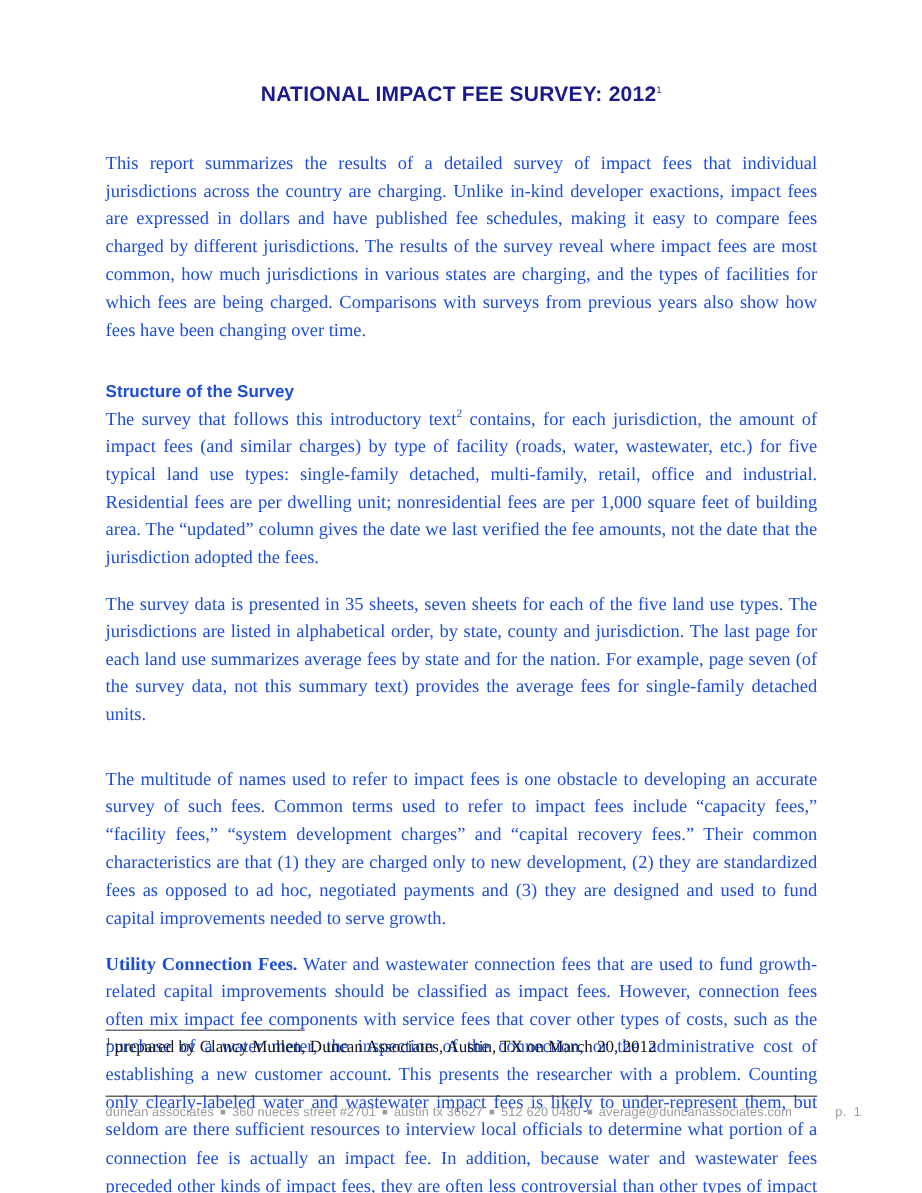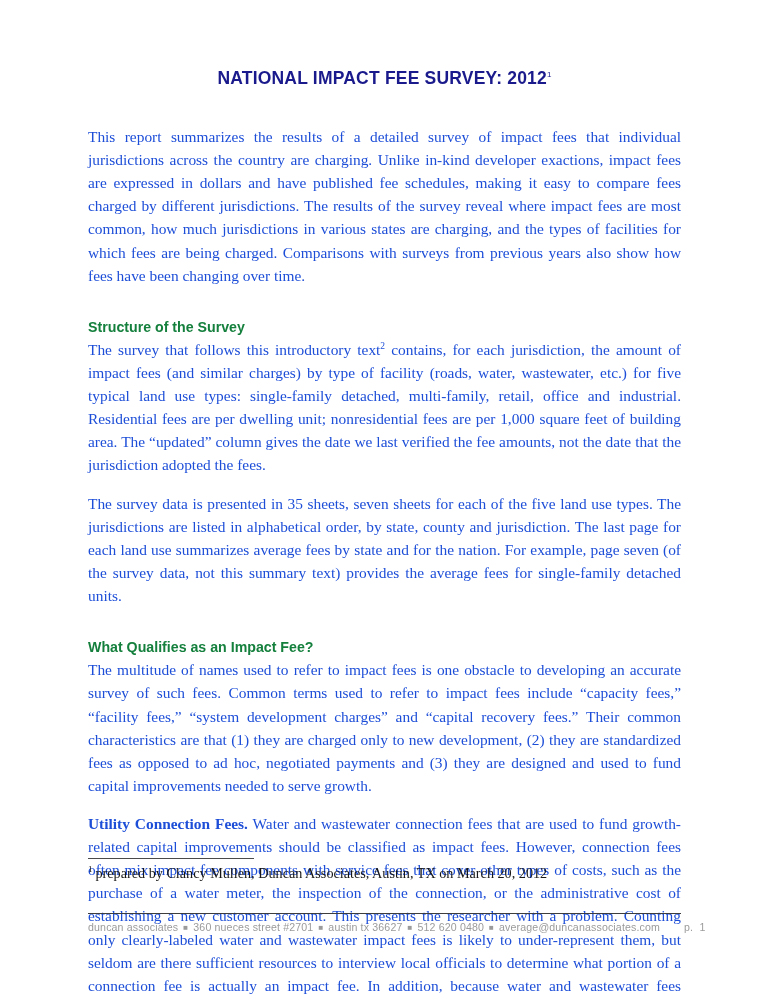--- a/index.html
+++ b/index.html
@@ -66,21 +66,21 @@
   }
   .lead-in {
     font-weight: bold;
   }
 
   
   h2.section {
     font-family: "Liberation Sans", "DejaVu Sans", sans-serif;
     font-weight: bold;
     font-size: 14.2px;
-    color: #15803d;
+    color: #1d4ed8;
     margin: 0 0 1px 0;
     line-height: 1.35;
     text-align: left;
   }
   .section-gap {
     height: 16px;
   }
 
   
   .footnotes {
@@ -132,21 +132,21 @@
     align-items: baseline;
   }
   .footer-sep {
     padding: 0 5px;
     font-size: 8px;
     color: #9b9b9b;
     position: relative;
     top: -1px;
   }
   .footer-page {
-    padding-left: 24px;
+    padding-left: 36px;
     white-space: pre;
   }
 </style>
 </head>
 <body>
 
 <div class="page">
 
   <div class="content">
 
@@ -157,21 +157,20 @@
     <div class="section-gap"></div>
 
     <h2 class="section">Structure of the Survey</h2>
 
     <p class="body"><span>The survey that follows this introductory text</span><sup>2</sup><span> contains, for each jurisdiction, the amount of impact fees (and similar charges) by type of facility (roads, water, wastewater, etc.) for five typical land use types:  single-family detached, multi-family, retail, office and industrial.   Residential fees are per dwelling unit; nonresidential fees are per 1,000 square feet of building area.   The “updated” column gives the date we last verified the fee amounts, not the date that the jurisdiction adopted the fees.</span></p>
 
     <p class="body">The survey data is presented in 35 sheets, seven sheets for each of the five land use types.  The jurisdictions are listed in alphabetical order, by state, county and jurisdiction.   The last page for each land use summarizes average fees by state and for the nation.   For example, page seven (of the survey data, not this summary text) provides the average fees for single-family detached units.</p>
 
     <div class="section-gap"></div>
 
-    <h2 class="section">What Qualifies as an Impact Fee?</h2>
 
     <p class="body">The multitude of names used to refer to impact fees is one obstacle to developing an accurate survey of such fees.  Common terms used to refer to impact fees include “capacity fees,” “facility fees,” “system development charges” and “capital recovery fees.”   Their common characteristics are that (1) they are charged only to new development, (2) they are standardized fees as opposed to ad hoc, negotiated payments and (3) they are designed and used to fund capital improvements needed to serve growth.</p>
 
     <p class="body"><span class="lead-in">Utility Connection Fees.</span><span>  Water and wastewater connection fees that are used to fund growth-related capital improvements should be classified as impact fees.   However, connection fees often mix impact fee components with service fees that cover other types of costs, such as the purchase of a water meter, the inspection of the connection, or the administrative cost of establishing a new customer account.   This presents the researcher with a problem.   Counting only clearly-labeled water and wastewater impact fees is likely to under-represent them, but seldom are there sufficient resources to interview local officials to determine what portion of a connection fee is actually an impact fee.   In addition, because water and wastewater fees preceded other kinds of impact fees, they are often less controversial than other types of impact fees.   For these reasons, it is often useful to look at “non-utility” impact fees separately from total impact fees.</span></p>
 
   </div>
 
   <div class="footnotes">
     <div class="footnote-rule"></div>
     <p class="footnote"><sup>1</sup><span>prepared by Clancy Mullen, Duncan Associates, Austin, TX on March 20, 2012</span></p>

